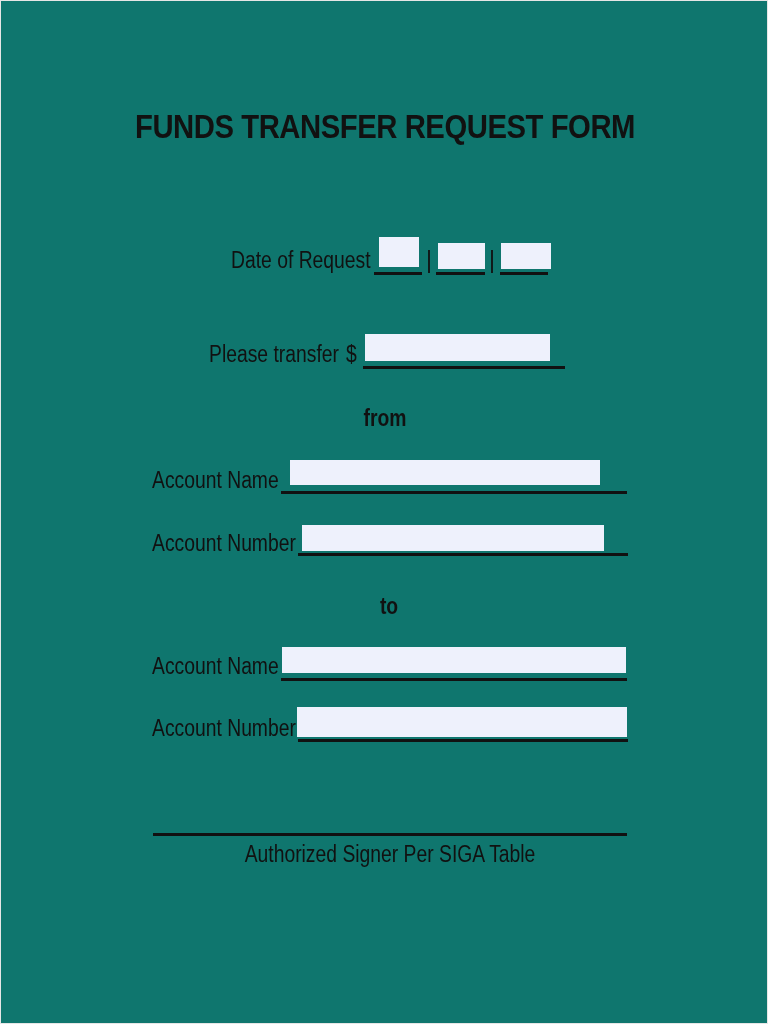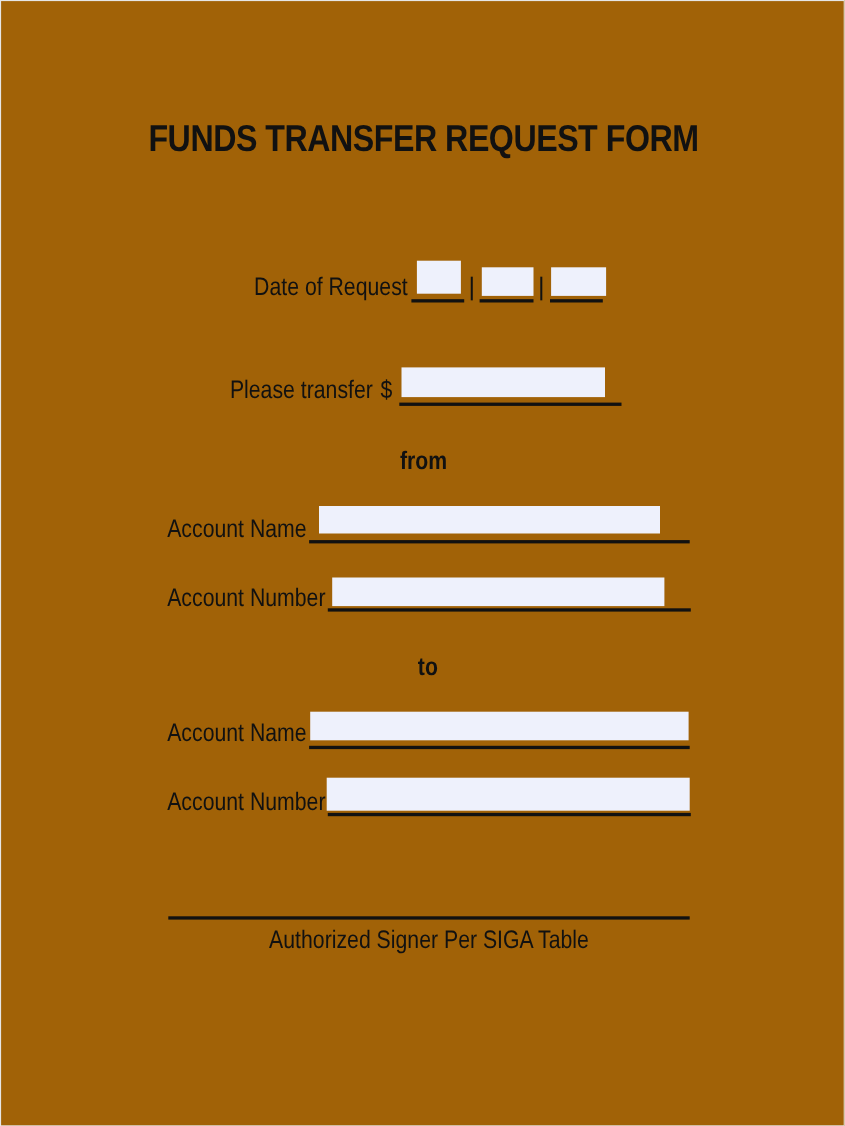--- a/index.html
+++ b/index.html
@@ -1,18 +1,18 @@
 <!DOCTYPE html>
 <html><head>
 <meta charset="utf-8">
 <style>
   html, body { margin:0; padding:0; }
   body { width:768px; height:1024px; background:#ffffff; position:relative; overflow:hidden;
          font-family:"Liberation Sans", sans-serif; color:#111; }
-  .page { position:absolute; left:0; top:0; width:766px; height:1022px; border:1px solid #e6e6e6; background:#a16207; }
+  .page { position:absolute; left:0; top:0; width:766px; height:1022px; border:1px solid #e6e6e6; background:#0f766e; }
   .abs { position:absolute; }
   .title { left:0; width:768px; top:106px; text-align:center; font-weight:bold; font-size:34px;
            letter-spacing:-0.5px; transform:scaleX(0.86); transform-origin:center; }
   .lbl { font-size:23px; transform:scaleX(0.84); transform-origin:left center; white-space:nowrap; }
   .center-lbl { font-size:23px; font-weight:bold; transform:scaleX(0.84); transform-origin:center; text-align:center; }
   .line { height:3px; background:#111; }
   .fill { background:#eef1fc; }
   .sep { font-size:23px; }
 </style>
 </head>

